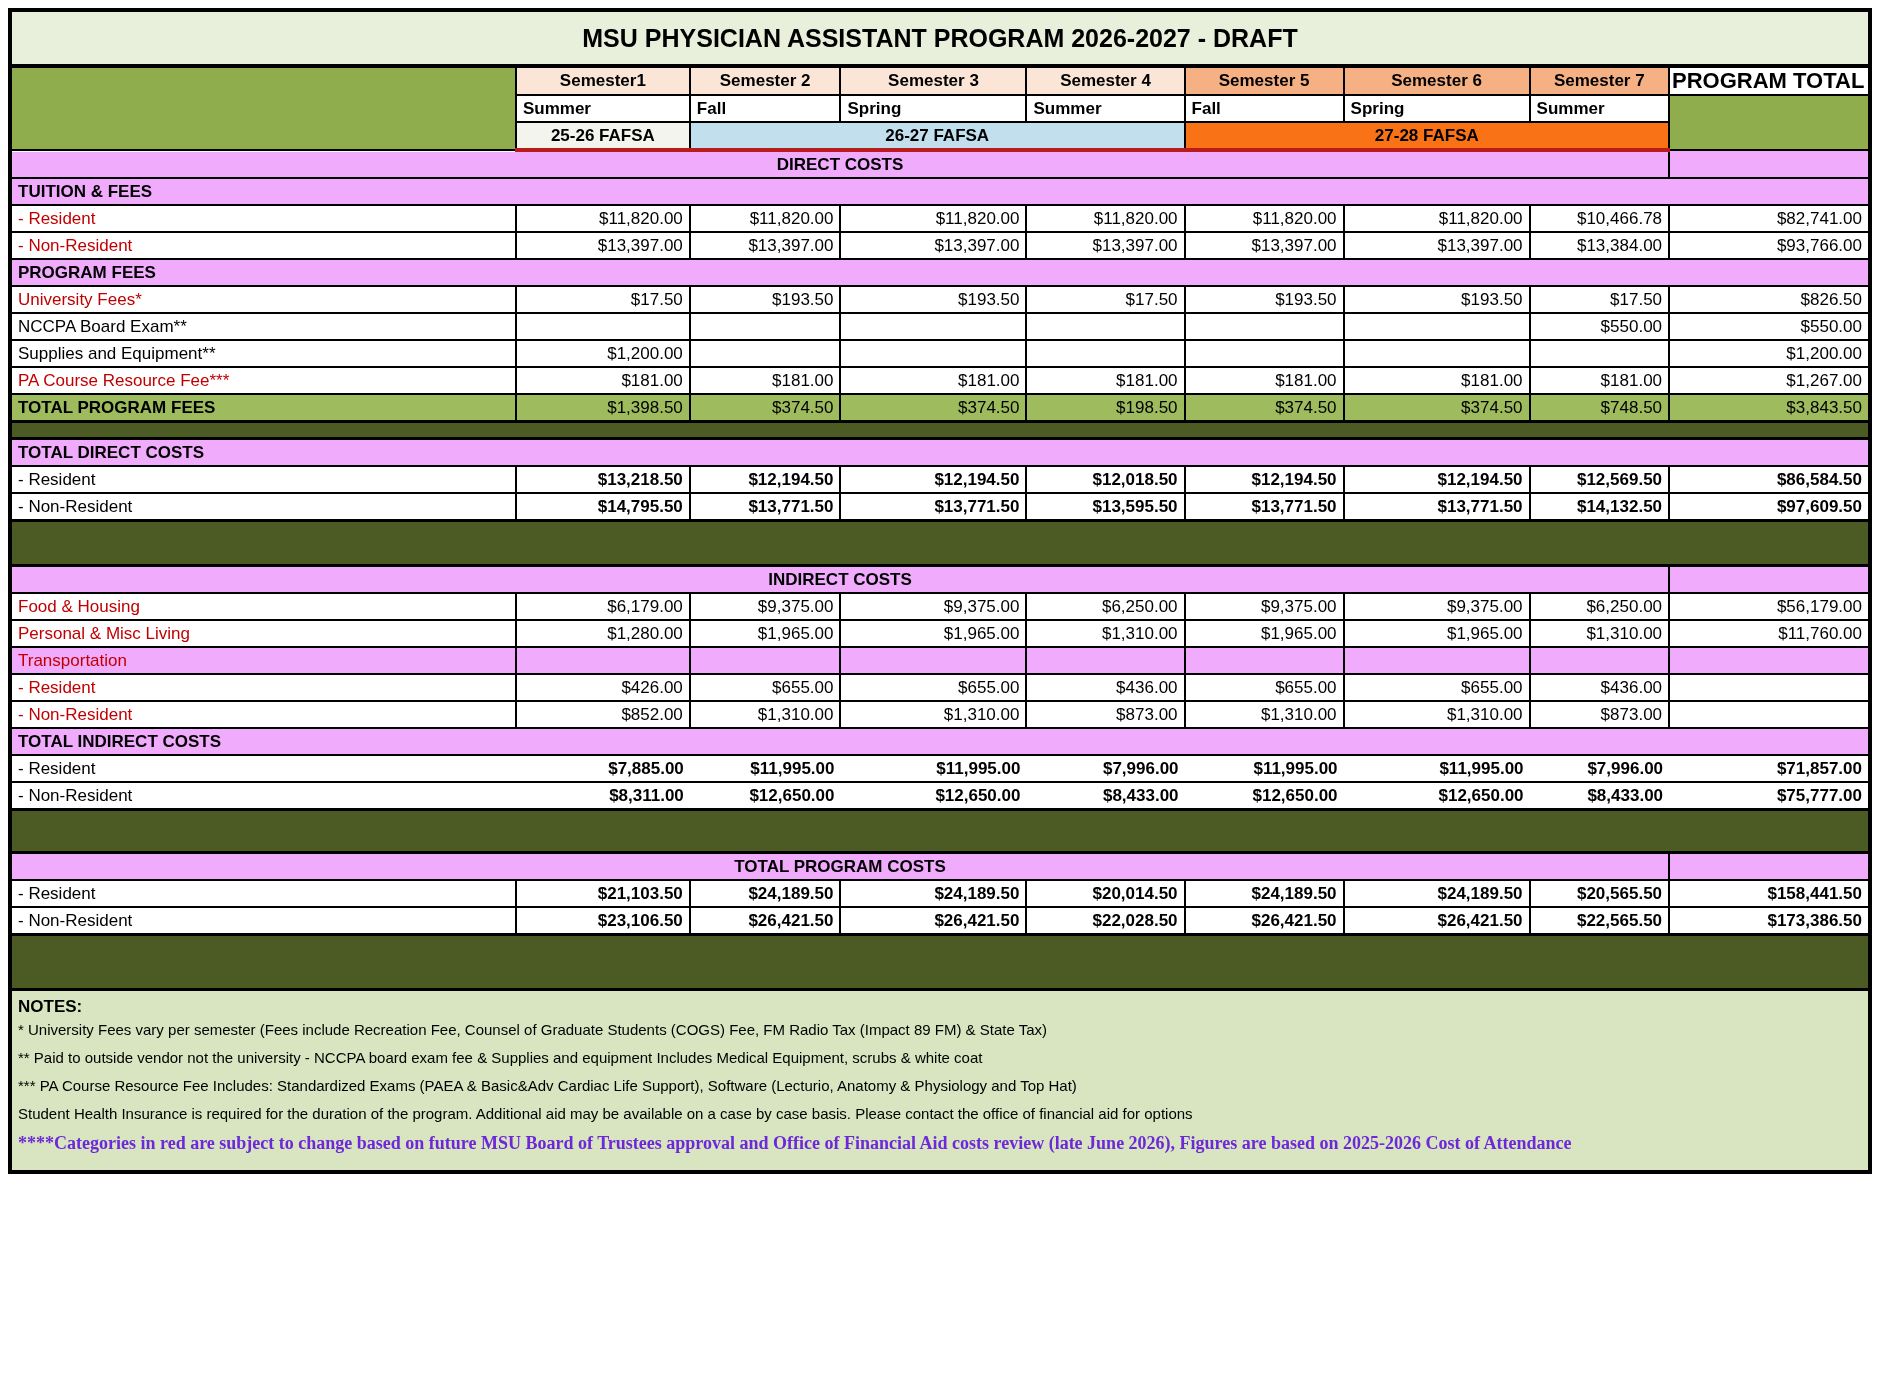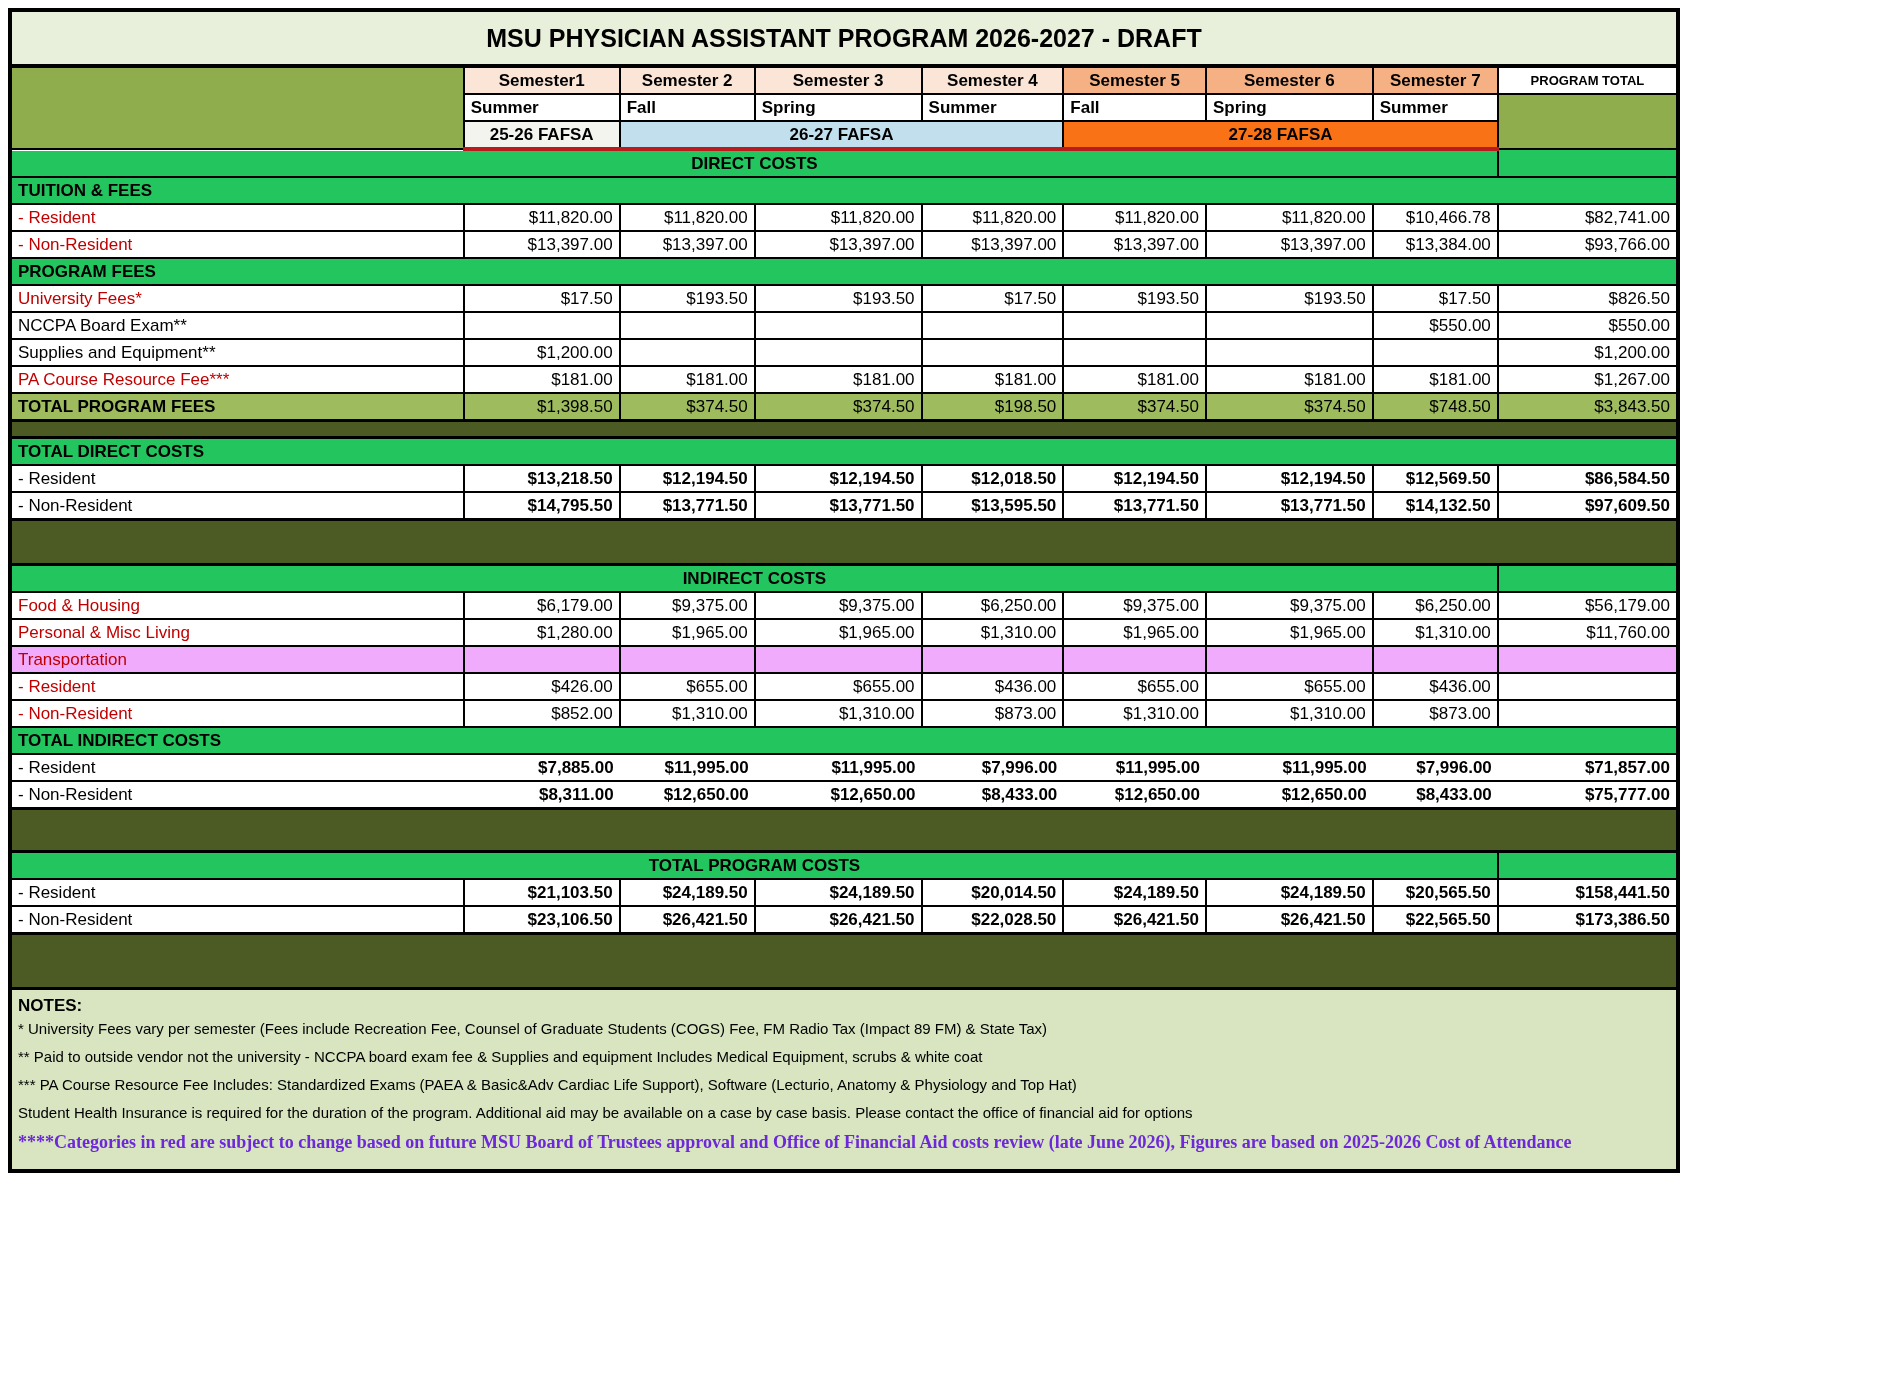--- a/index.html
+++ b/index.html
@@ -1,36 +1,36 @@
 <!DOCTYPE html>
 <html><head>
 <meta charset="utf-8">
 <style>
   html,body{margin:0;padding:0;background:#fff;width:1878px;height:1395px;overflow:hidden;}
   .page{padding:8px 6px 0 8px;}
-  table.t{border-collapse:collapse;table-layout:fixed;width:1672px;border:4px solid #000;
+  table.t{border-collapse:collapse;table-layout:fixed;width:1864px;border:4px solid #000;
           font-family:"Liberation Sans",sans-serif;font-size:17px;color:#000;}
   td{border:2px solid #000;padding:0 6px;height:25px;overflow:hidden;white-space:nowrap;vertical-align:middle;}
   
   .title-cell{background:#E8EFDB;font-weight:bold;font-size:25px;text-align:center;height:52px;border-bottom:4px solid #000;}
   
   .corner{background:#8FAD4C;}
   .sem{text-align:center;font-weight:bold;}
   .peach{background:#FBE5D6;}
   .orange{background:#F5B183;}
-  .ptotal{background:#FFFFFF;font-weight:bold;text-align:center;font-size:13px;padding:0 2px;}
+  .ptotal{background:#FFFFFF;font-weight:bold;text-align:left;font-size:22px;padding:0 2px;}
   .term{text-align:left;font-weight:bold;background:#FFFFFF;}
   .greenfill{background:#8FAD4C;}
   .fafsa{text-align:center;font-weight:bold;}
   .f1{background:#F4F4EF;}
   .f2{background:#C2DFEE;}
   .f3{background:#f97316;}
   .hdr-bottom td{border-bottom:4px solid #b91c1c;}
   
-  .banner-td{background:#22c55e;font-weight:bold;}
+  .banner-td{background:#f0abfc;font-weight:bold;}
   .bc{text-align:center;}
   .lbl{background:#fff;}
   .red{color:#C00000;}
   .val{text-align:right;background:#fff;}
   .green-row td{background:#9EBB5E;}
   .green-row .lbl{font-weight:bold;}
   .pale-row td{background:#f0abfc;}
   .bold-vals .val{font-weight:bold;}
   .nv td{border-left:none;border-right:none;}
   .spacer-td{background:#4C5A24;border-top:3px solid #000;border-bottom:3px solid #000;padding:0;}

